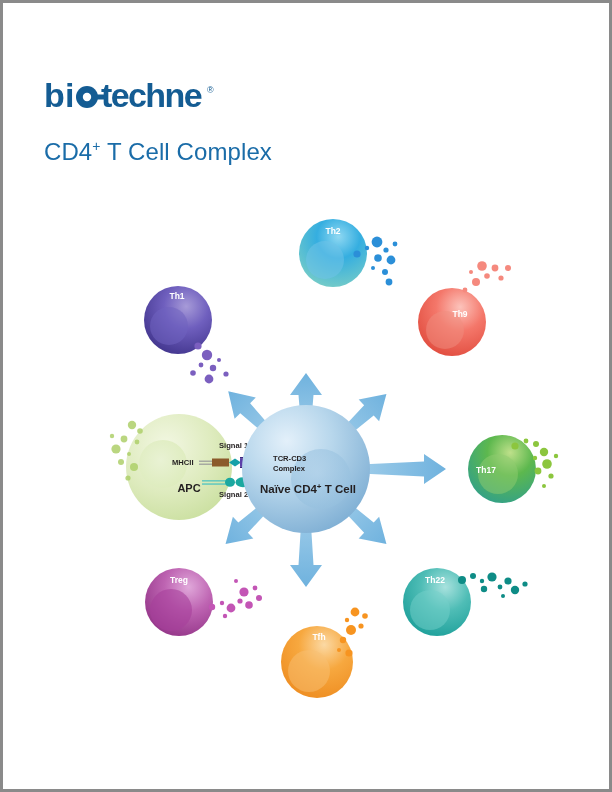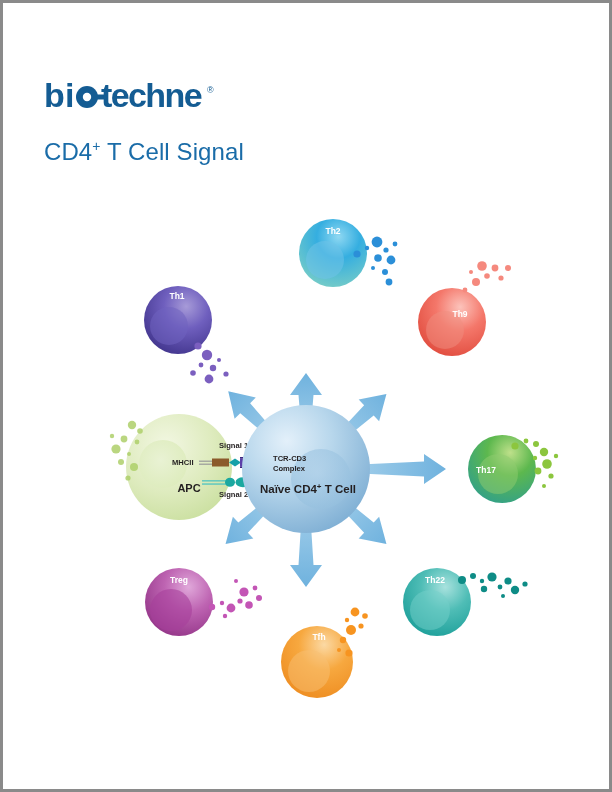--- a/index.html
+++ b/index.html
@@ -31,21 +31,21 @@
       <text x="21" y="30" font-family="Liberation Sans, sans-serif" font-size="34" font-weight="bold" fill="#145C93" letter-spacing="-1.4">i</text>
       <circle cx="43" cy="20" r="11" fill="#145C93"></circle>
       <rect x="41" y="17.5" width="22" height="5" fill="#145C93"></rect>
       <circle cx="43" cy="20" r="4.2" fill="#ffffff"></circle>
       <text x="57" y="30" font-family="Liberation Sans, sans-serif" font-size="34" font-weight="bold" fill="#145C93" letter-spacing="-1.6">techne</text>
       <text x="163" y="16" font-family="Liberation Sans, sans-serif" font-size="9" fill="#145C93">®</text>
     </svg>
   </div>
 
   <div id="title">
-    <span>CD4</span><span class="sup">+</span><span> T Cell Signal</span>
+    <span>CD4</span><span class="sup">+</span><span> T Cell Complex</span>
   </div>
 
   <div id="figure">
   <svg width="606" height="560" viewBox="0 0 606 560">
     <defs>
       <radialGradient id="gCenter" cx="35%" cy="28%" r="78%">
         <stop offset="0%" stop-color="#E3F0FA"></stop>
         <stop offset="45%" stop-color="#B8D7EC"></stop>
         <stop offset="100%" stop-color="#7FAFD4"></stop>
       </radialGradient>

